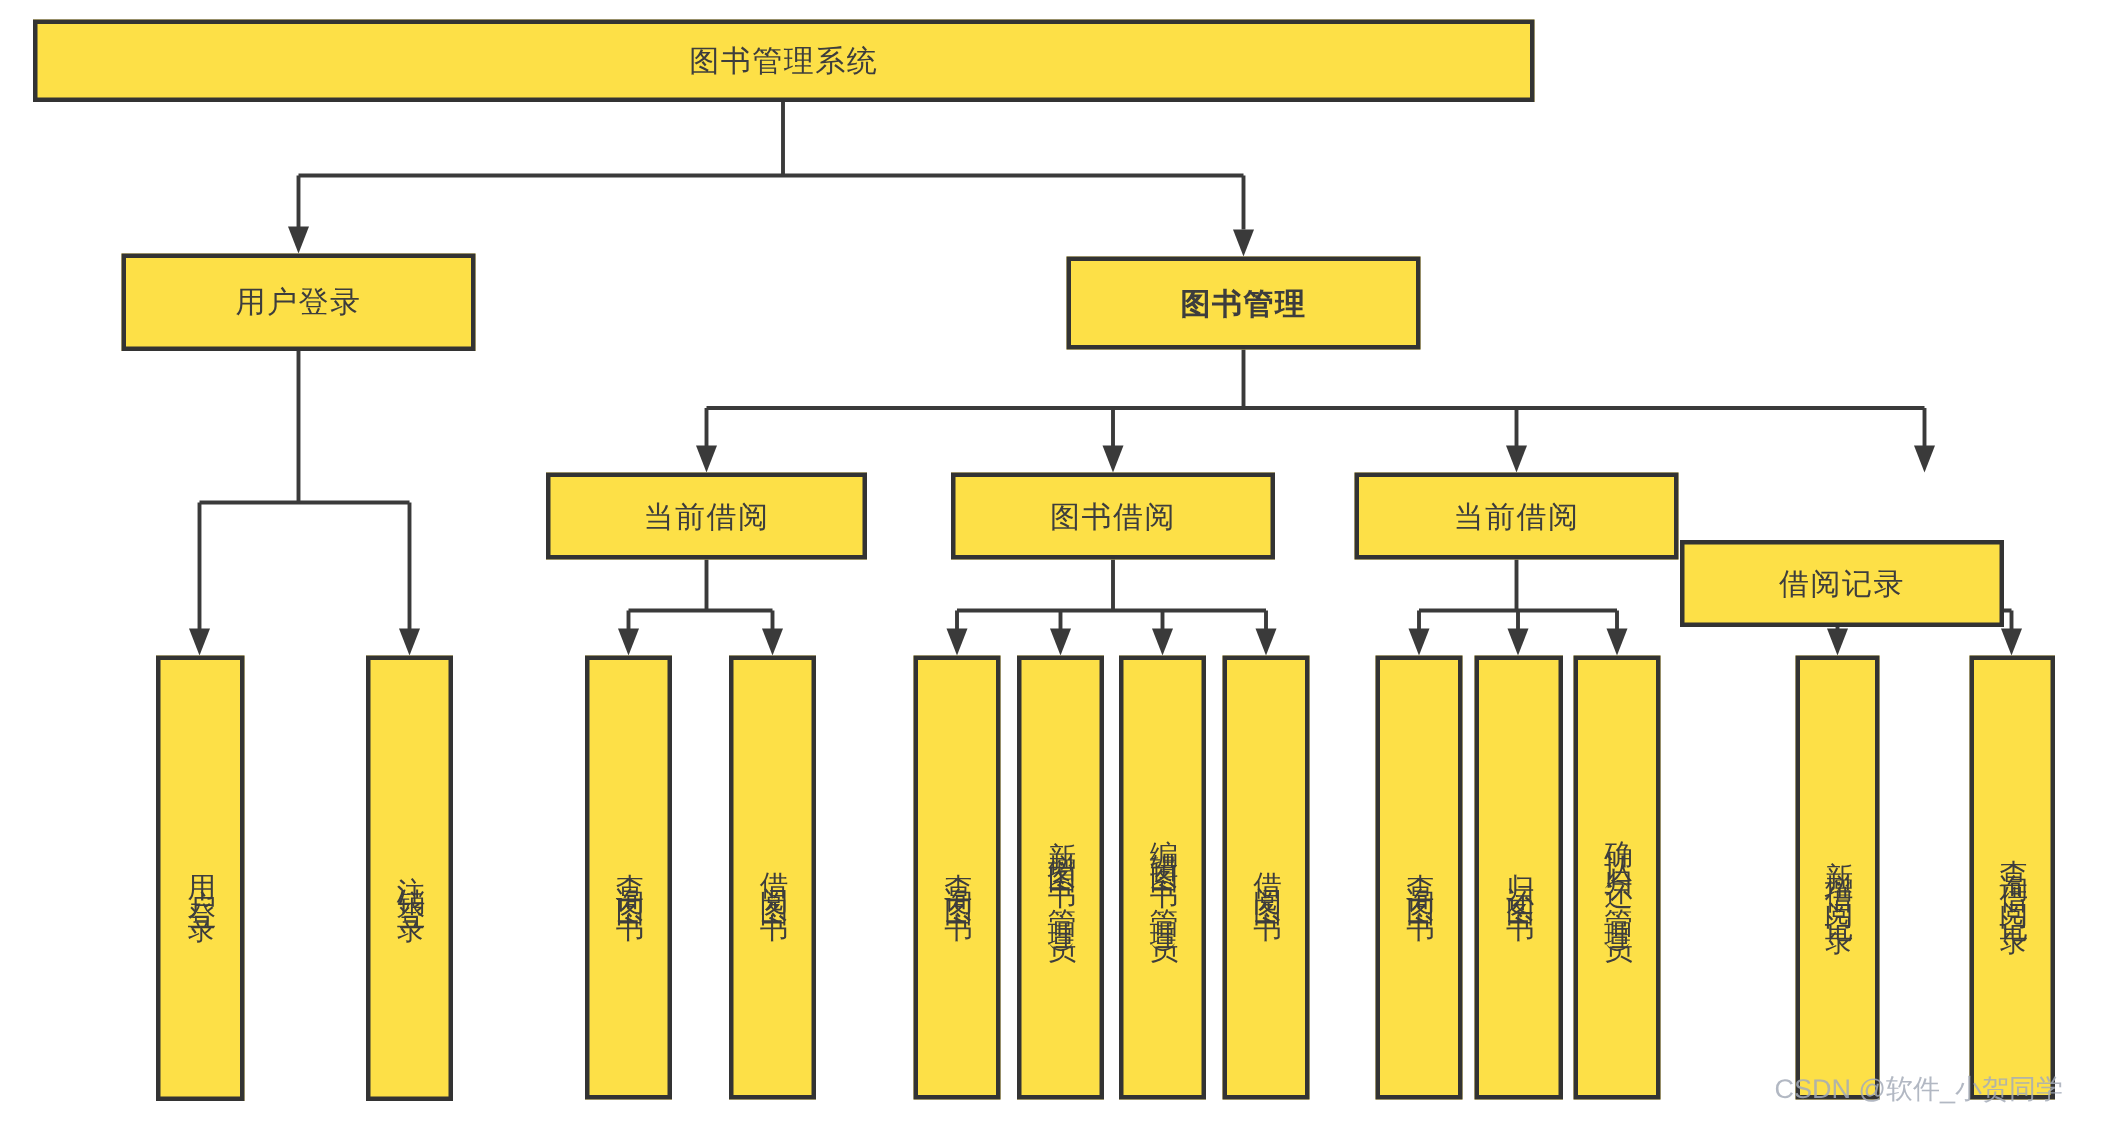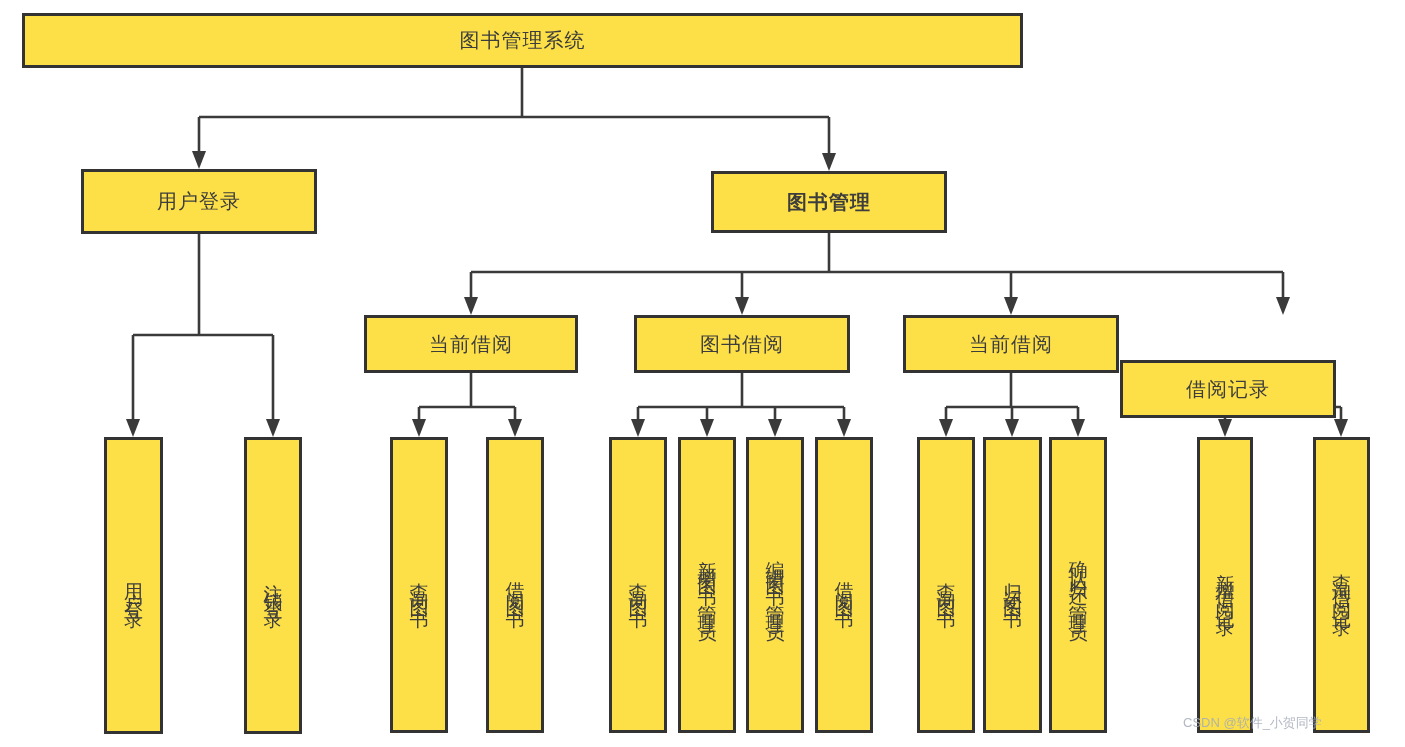--- a/index.html
+++ b/index.html
@@ -43,21 +43,21 @@
     writing-mode: vertical-rl;
     text-orientation: mixed;
     font-size: 19px;
     letter-spacing: 9px;
     line-height: 1.15;
   }
   #watermark {
     position: absolute;
     left: 1183px;
     top: 714px;
-    font-size: 13px;
+    font-size: 18px;
     color: rgba(165, 172, 184, 0.85);
     white-space: nowrap;
     z-index: 3;
   }
 </style>
 </head>
 <body>
 
 <div id="canvas">
 

